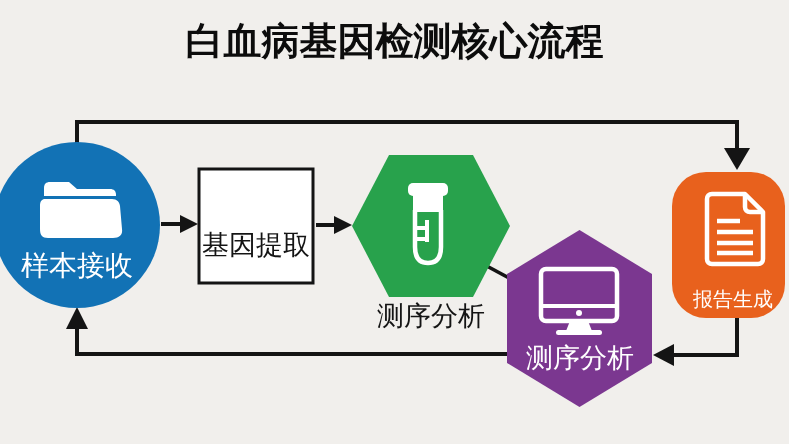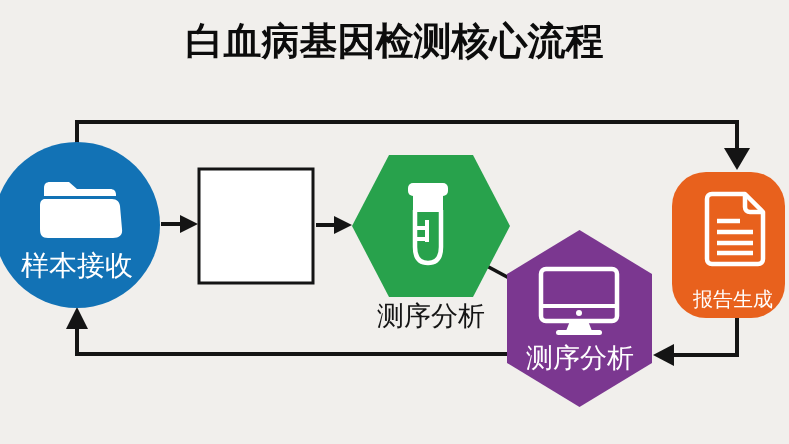--- a/index.html
+++ b/index.html
@@ -84,17 +84,18 @@
       <path d="M712 194 H745 L763 212 V259 C763 262 761 264 758 264 H712 C709 264 707 262 707 259 V199 C707 196 709 194 712 194 Z"></path>
       <path d="M745 195 V207 C745 210 747 212 750 212 H762"></path>
       <line x1="717" y1="221" x2="740" y2="221"></line>
       <line x1="717" y1="232" x2="753" y2="232"></line>
       <line x1="717" y1="243" x2="753" y2="243"></line>
       <line x1="717" y1="253" x2="753" y2="253"></line>
     </g>
   </svg>
 
   <div class="label label-light lbl-sample">样本接收</div>
+  <div class="label label-dark  lbl-extraction">基因提取</div>
   <div class="label label-dark  lbl-sequencing">测序分析</div>
   <div class="label label-light lbl-analysis">测序分析</div>
   <div class="label label-light lbl-report">报告生成</div>
 
 </div>
 
 </body></html>

